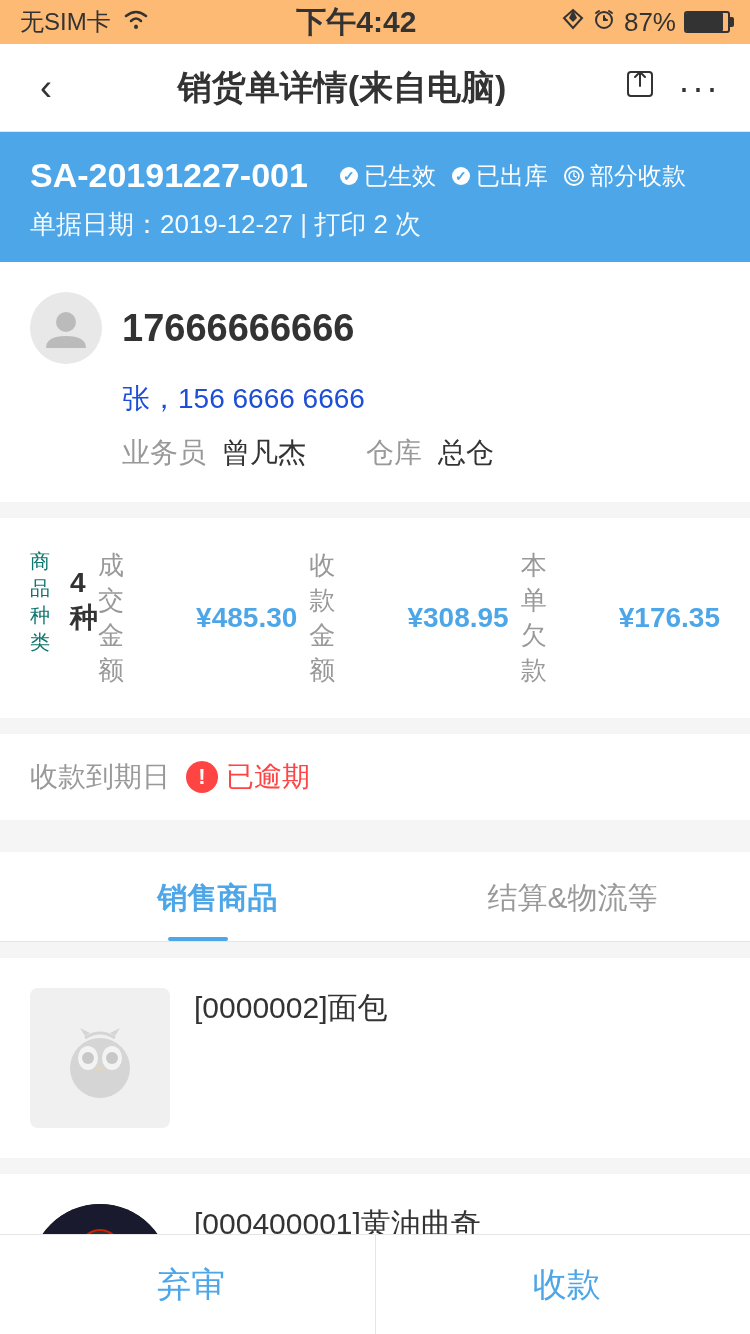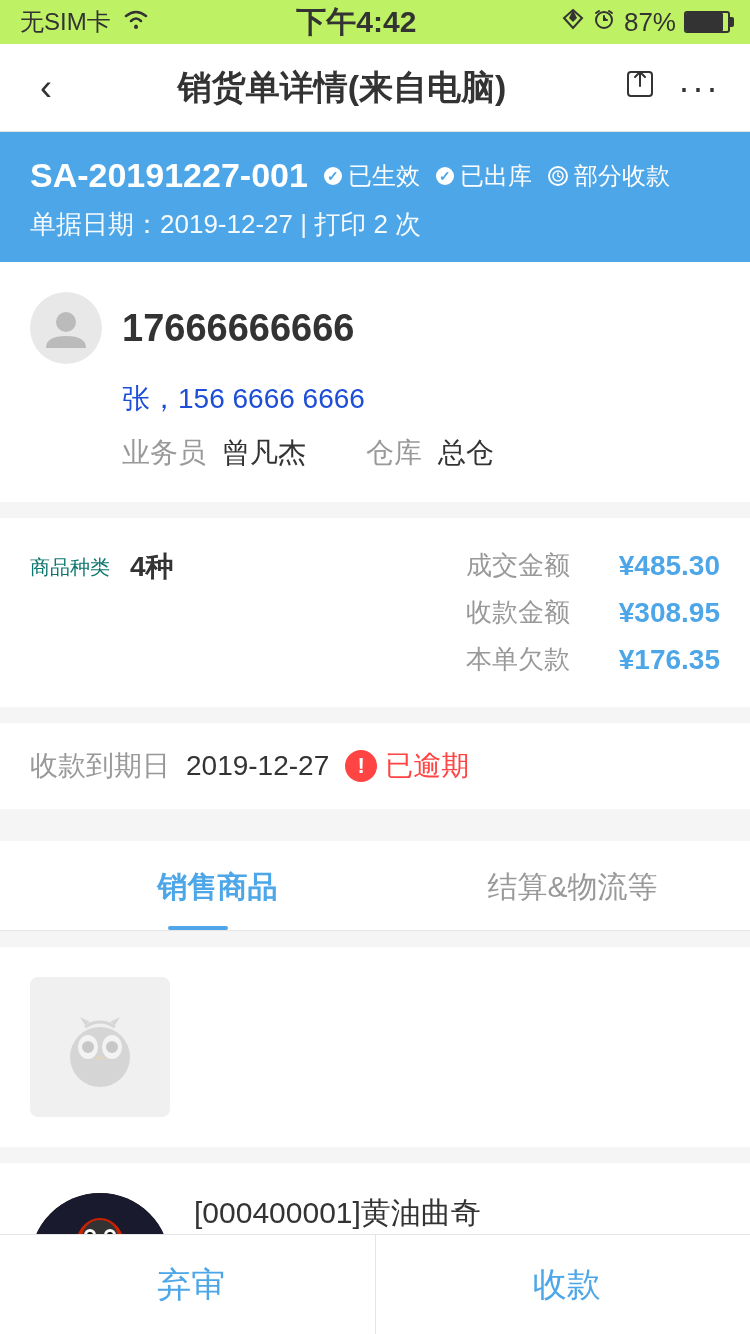--- a/index.html
+++ b/index.html
@@ -9,21 +9,21 @@
       min-height: 1334px;
       font-family: -apple-system, 'PingFang SC', 'Helvetica Neue', sans-serif;
       background: #f5f5f5;
       font-size: 28px;
       color: #333;
     }
 
     
     .status-bar {
       height: 44px;
-      background: #bef264;
+      background: #fdba74;
       display: flex;
       align-items: center;
       justify-content: space-between;
       padding: 0 20px;
       font-size: 24px;
       font-weight: 500;
     }
     .status-left { display: flex; align-items: center; gap: 10px; }
     .status-right { display: flex; align-items: center; gap: 8px; }
 
@@ -57,21 +57,21 @@
     }
 
     
     .order-header {
       background: #4da6e8;
       padding: 24px 30px 20px;
     }
     .order-header-top {
       display: flex;
       align-items: center;
-      gap: 16px;
+      gap: 32px;
       margin-bottom: 12px;
     }
     .order-id {
       font-size: 34px;
       font-weight: 700;
       color: #fff;
     }
     .status-tags {
       display: flex;
       gap: 16px;
@@ -163,21 +163,21 @@
     .stats-left {
       flex: 1;
       display: flex;
       align-items: center;
       gap: 20px;
     }
     .stats-label { color: #0f766e; font-size: 20px; }
     .stats-value { color: #333; font-size: 28px; font-weight: 600; }
     .stats-right {
       display: flex;
-      flex-direction: column;
+      flex-direction: row;
       align-items: flex-end;
       gap: 12px;
     }
     .stat-row {
       display: flex;
       gap: 30px;
       align-items: center;
     }
     .stat-row-label { color: #999; font-size: 26px; }
     .stat-row-value { color: #4da6e8; font-size: 28px; font-weight: 600; min-width: 120px; text-align: right; }
@@ -471,21 +471,20 @@
     </div>
     <div class="stat-row">
       <span class="stat-row-label">本单欠款</span>
       <span class="stat-row-value">¥176.35</span>
     </div>
   </div>
 </div>
 
 <div class="due-date-card">
   <span class="due-label">收款到期日</span>
-  <span class="due-value">2019-12-27</span>
   <div class="overdue-badge">
     <div class="overdue-icon">!</div>
     <span class="overdue-text">已逾期</span>
   </div>
 </div>
 
 <div class="divider"></div>
 
 <div class="tabs-bar">
   <div class="tab-item active">
@@ -510,20 +509,21 @@
           <circle cx="62" cy="50" r="6" fill="#555"></circle>
           <path d="M35 30 Q50 20 65 30" fill="none" stroke="#888" stroke-width="3"></path>
           <path d="M35 28 L30 20 L40 25 Z" fill="#888"></path>
           <path d="M65 28 L70 20 L60 25 Z" fill="#888"></path>
           <path d="M45 60 Q50 65 55 60" fill="#cc8800" stroke="none"></path>
         </svg>
 
       </div>
     </div>
     <div class="product-info">
+      <div class="product-name">[0000002]面包</div>
     </div>
   </div>
 
   <div class="product-item">
     <div class="product-thumb" style="background:#222;border-radius:50%;overflow:hidden;">
       <svg width="140" height="140" viewBox="0 0 140 140">
         <circle cx="70" cy="70" r="70" fill="#1a1a2e"></circle>
 
         <ellipse cx="70" cy="55" rx="25" ry="30" fill="#cc2200"></ellipse>
         <ellipse cx="70" cy="45" rx="18" ry="18" fill="#333"></ellipse>

